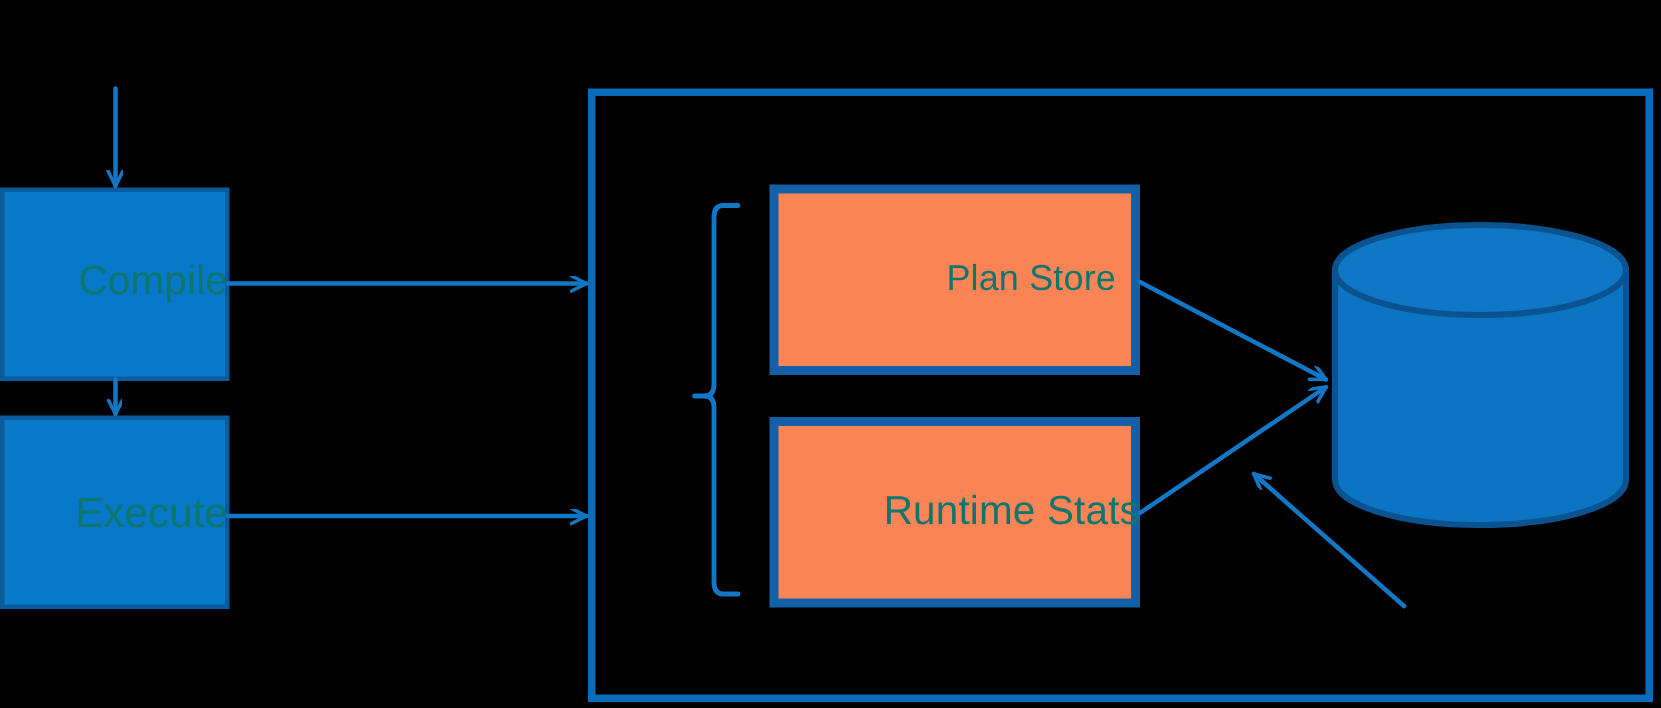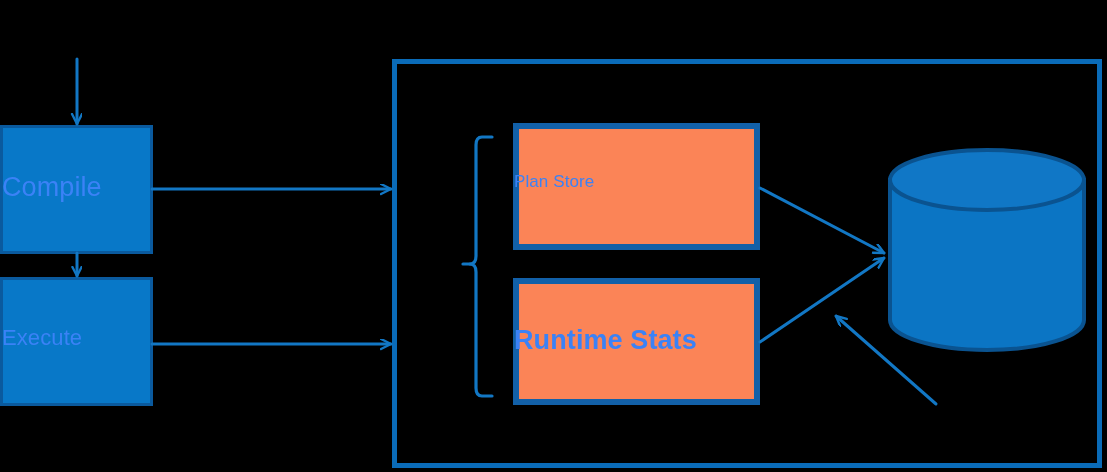--- a/index.html
+++ b/index.html
@@ -20,33 +20,33 @@
   #diagram-svg {
     position: absolute;
     left: 0;
     top: 0;
     width: 1107px;
     height: 472px;
     display: block;
   }
   .node-label {
     position: absolute;
-    color: #3b82f6;
+    color: #0f766e;
     font-family: "Liberation Sans", sans-serif;
     font-weight: 400;
-    text-align: left;
+    text-align: right;
     line-height: 1.18;
     white-space: pre-line;
     pointer-events: none;
     letter-spacing: 0.1px;
   }
   .lbl-compile   { left: 2px;   top: 172px; width: 150px; font-size: 27px; }
-  .lbl-execute   { left: 2px;   top: 325px; width: 150px; font-size: 22px; }
-  .lbl-planstore { left: 514px; top: 172px; width: 230px; font-size: 17px; }
-  .lbl-runtime   { left: 514px; top: 325px; width: 246px; font-size: 27px; font-weight: bold; }
+  .lbl-execute   { left: 2px;   top: 325px; width: 150px; font-size: 28px; }
+  .lbl-planstore { left: 514px; top: 172px; width: 230px; font-size: 24px; }
+  .lbl-runtime   { left: 514px; top: 325px; width: 246px; font-size: 27px; }
   .lbl-queryst   { left: 888px; top: 232px; width: 196px; font-size: 27px; }
 </style>
 </head>
 <body>
 
 <div id="canvas">
 
   <svg id="diagram-svg" viewBox="0 0 1107 472">
     <defs>
       <marker id="arrowOpen" markerWidth="14" markerHeight="14" refX="11" refY="5" orient="auto" markerUnits="userSpaceOnUse">

